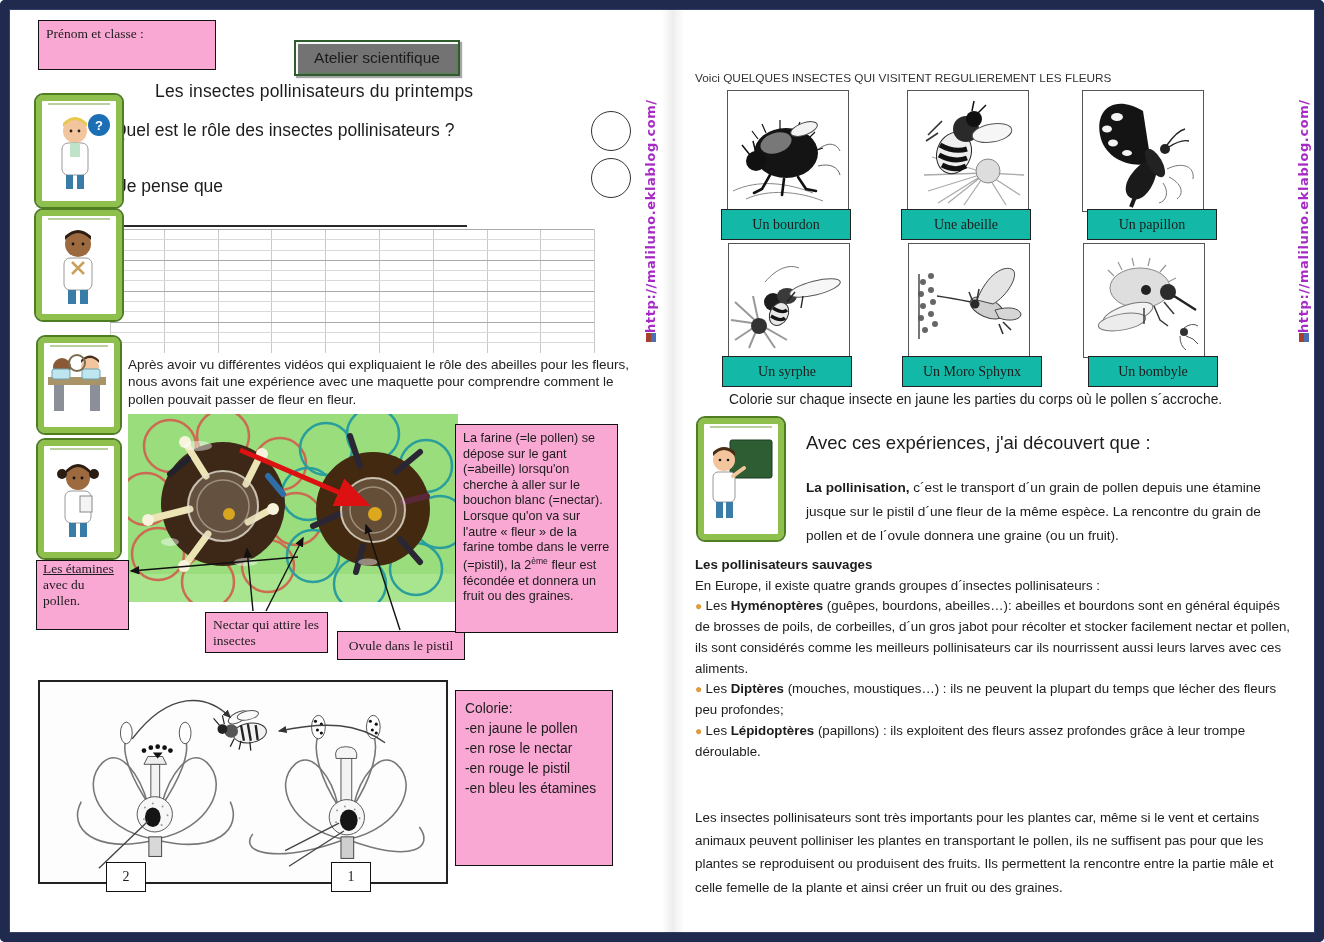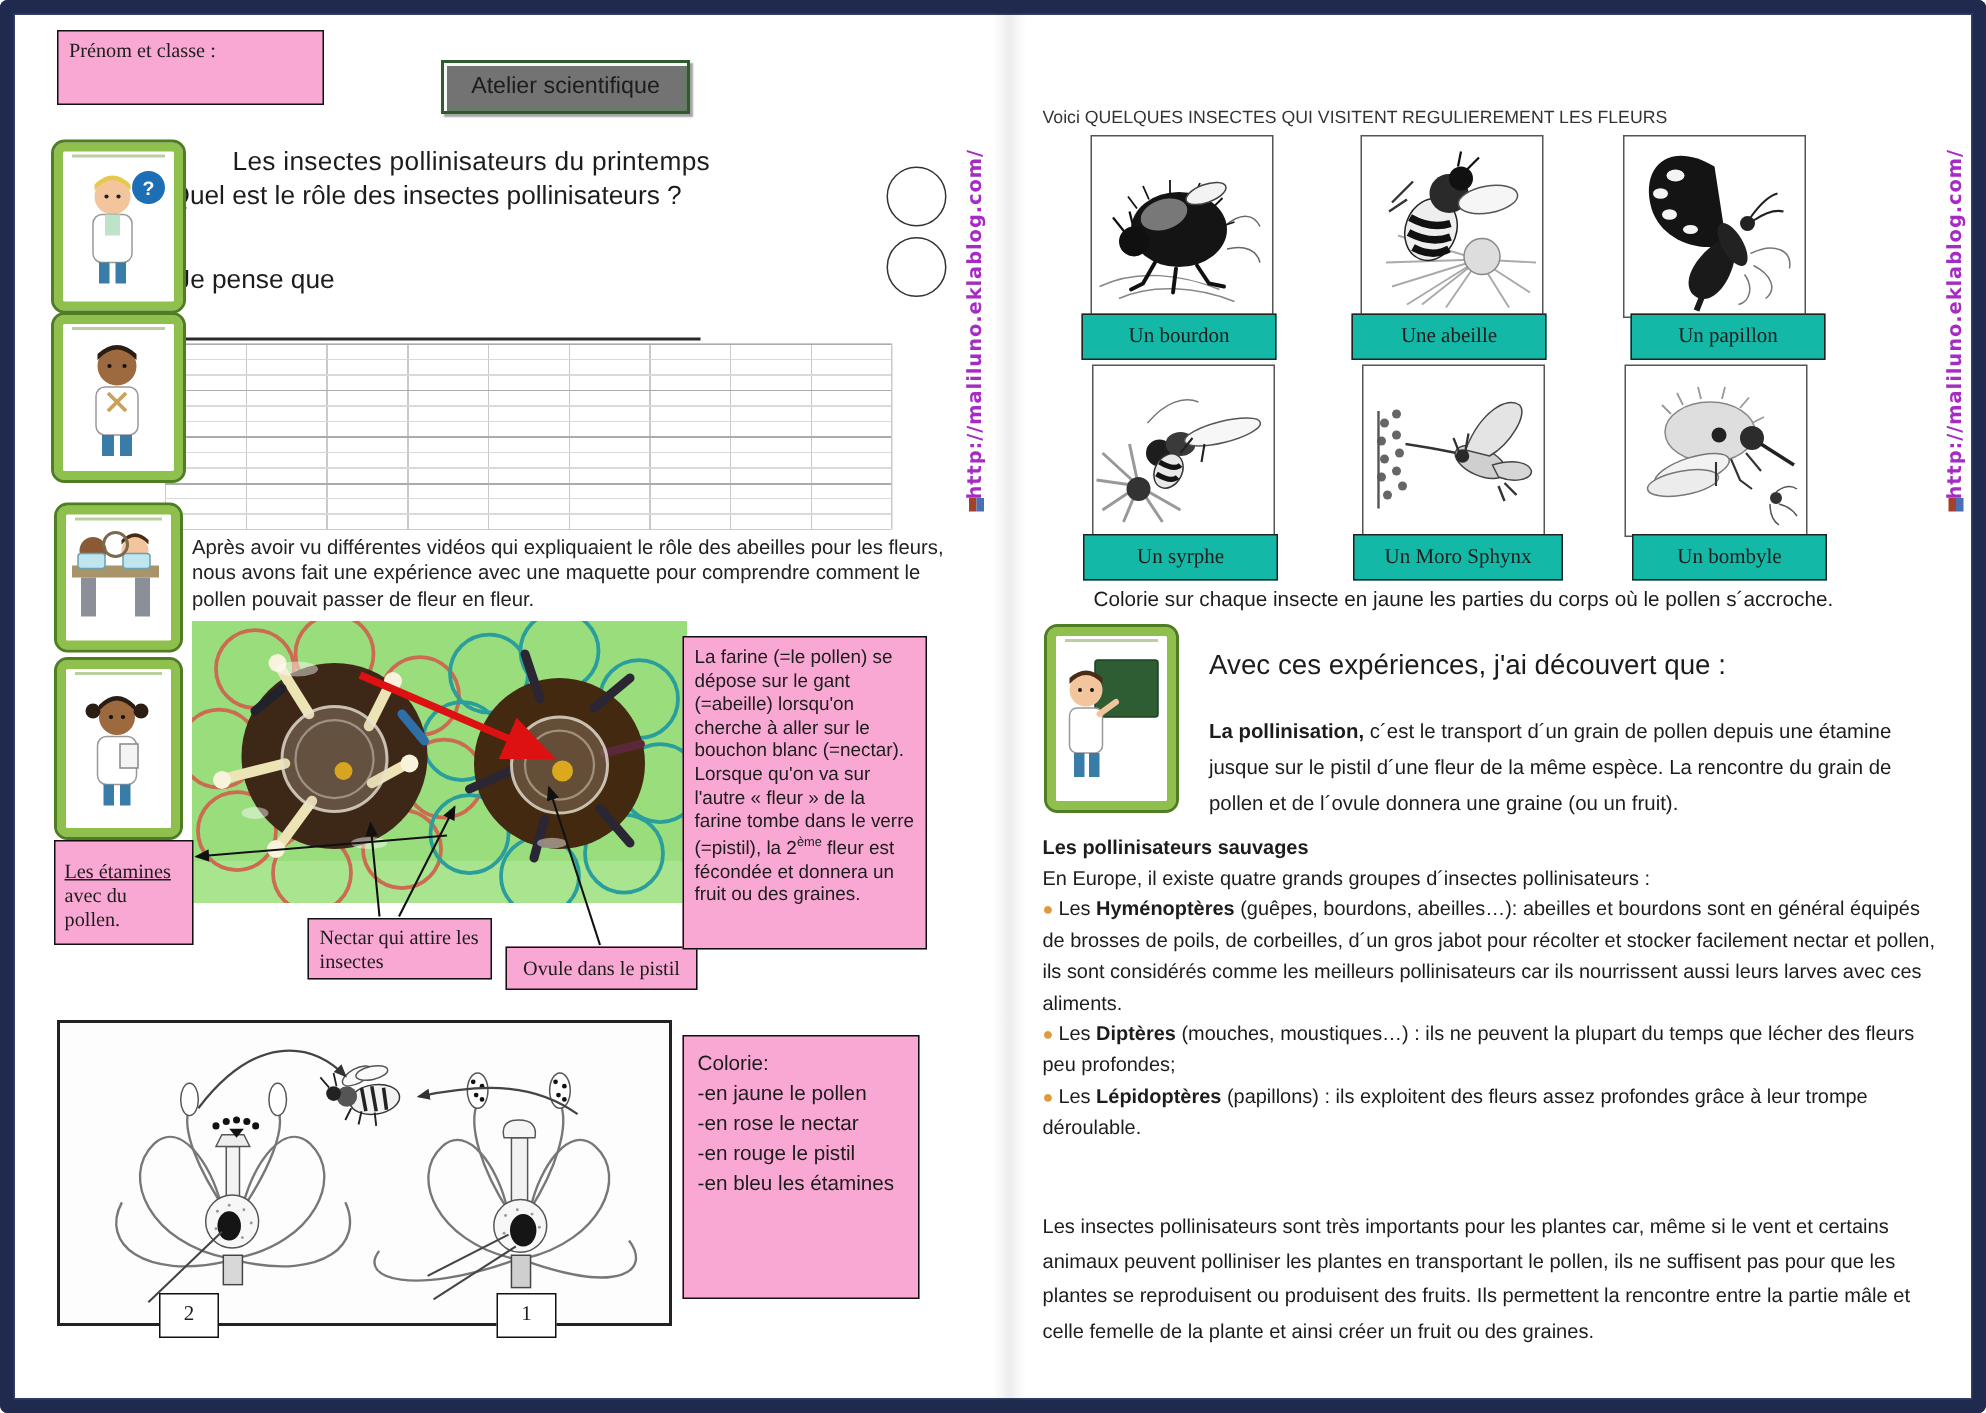--- a/index.html
+++ b/index.html
@@ -10,21 +10,21 @@
   .abs{position:absolute;}
   .serif{font-family:"Liberation Serif", serif;}
   .box{border:1.5px solid #111;background:#f9a8d4;}
   .center{display:flex;align-items:center;justify-content:center;text-align:center;}
 
   
   .name-box{left:38px;top:20px;width:178px;height:50px;font-size:13.5px;padding:5px 7px;box-sizing:border-box;}
   .atelier-btn{left:250px;top:40px;width:166px;height:36px;background:#737373;
       border:2px solid #2f5b2f;box-sizing:border-box;font-size:15.5px;
       box-shadow:inset 2px 2px 0 rgba(255,255,255,.95), inset -2px -2px 0 rgba(90,130,90,.55), 2px 2px 1px rgba(0,0,0,.35);margin-left:44px;}
-  .title1{left:155px;top:97px;font-size:17.5px;letter-spacing:.2px;text-align:center;}
+  .title1{left:155px;top:81px;font-size:17.5px;letter-spacing:.2px;text-align:center;}
   .title2{left:113px;top:120px;font-size:17.5px;}
   .think{left:118px;top:176px;font-size:17.5px;}
   .answer-line{left:112px;top:225px;width:355px;height:0;border-top:2px solid #2a2a2a;}
   .grid-sheet{left:110px;top:229px;width:484px;height:124px;
       border-right:1px solid #c9c9c9;
       background-image:
         repeating-linear-gradient(to bottom,#ababab 0 1px,transparent 1px 31px),
         repeating-linear-gradient(to bottom,#d9d9d9 0 1px,transparent 1px 10.3px),
         repeating-linear-gradient(to right,#c9c9c9 0 1px,transparent 1px 53.8px);}
   .clip-card{border:6px solid #8fbf4d;outline:2px solid #4e7d22;border-radius:7px;background:#fff;box-sizing:border-box;}
@@ -209,21 +209,21 @@
       </g>
       <defs>
           <marker id="redah" markerWidth="9" markerHeight="9" refX="6" refY="3" orient="auto">
             <path d="M0,0 L7,3 L0,6 Z" fill="#dd1111"></path>
           </marker>
         </defs>
       <line x1="112" y1="36" x2="238" y2="90" stroke="#dd1111" stroke-width="5" marker-end="url(#redah)"></line>
     </svg>
   </div>
 
-  <div class="abs box lbl serif" style="left:36px;top:560px;width:93px;height:70px;padding:12px 6px;">
+  <div class="abs box lbl serif" style="left:36px;top:560px;width:93px;height:70px;padding:0 6px;">
     <span style="text-decoration:underline;">Les étamines</span>
     <span>avec du pollen.</span>
   </div>
   <div class="abs box lbl serif" style="left:205px;top:612px;width:123px;height:41px;padding:4px 7px;">Nectar qui attire les insectes</div>
   <div class="abs box lbl serif center" style="left:337px;top:631px;width:128px;height:29px;">Ovule dans le pistil</div>
 
   <div class="abs box farine-box">
     <span>La farine (=le pollen) se dépose sur le gant (=abeille) lorsqu'on cherche à aller sur le bouchon blanc (=nectar). Lorsque qu'on va sur l'autre « fleur » de la farine tombe dans le verre (=pistil), la 2</span><sup style="font-size:.68em;">ème</sup><span> fleur est fécondée et donnera un fruit ou des graines.</span>
   </div>
 

